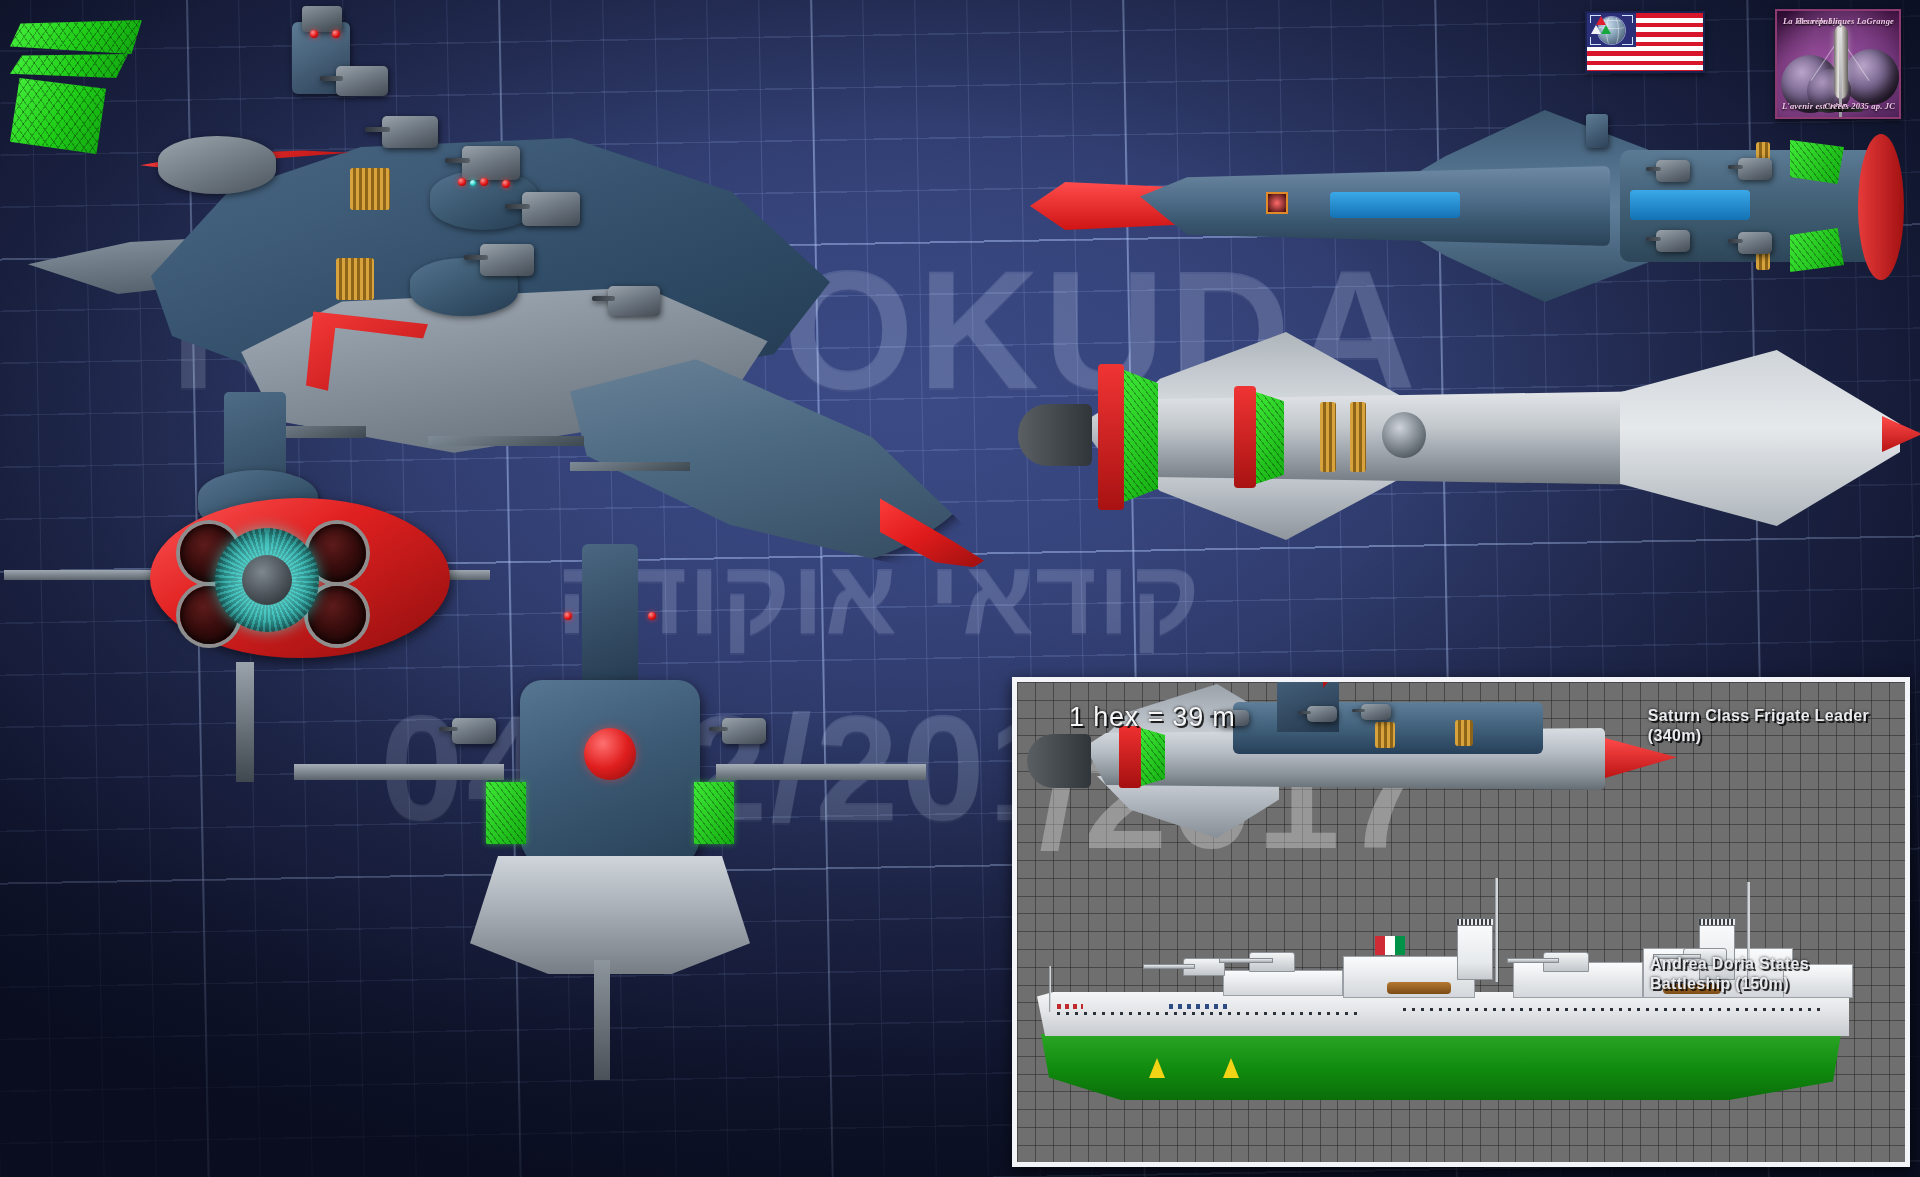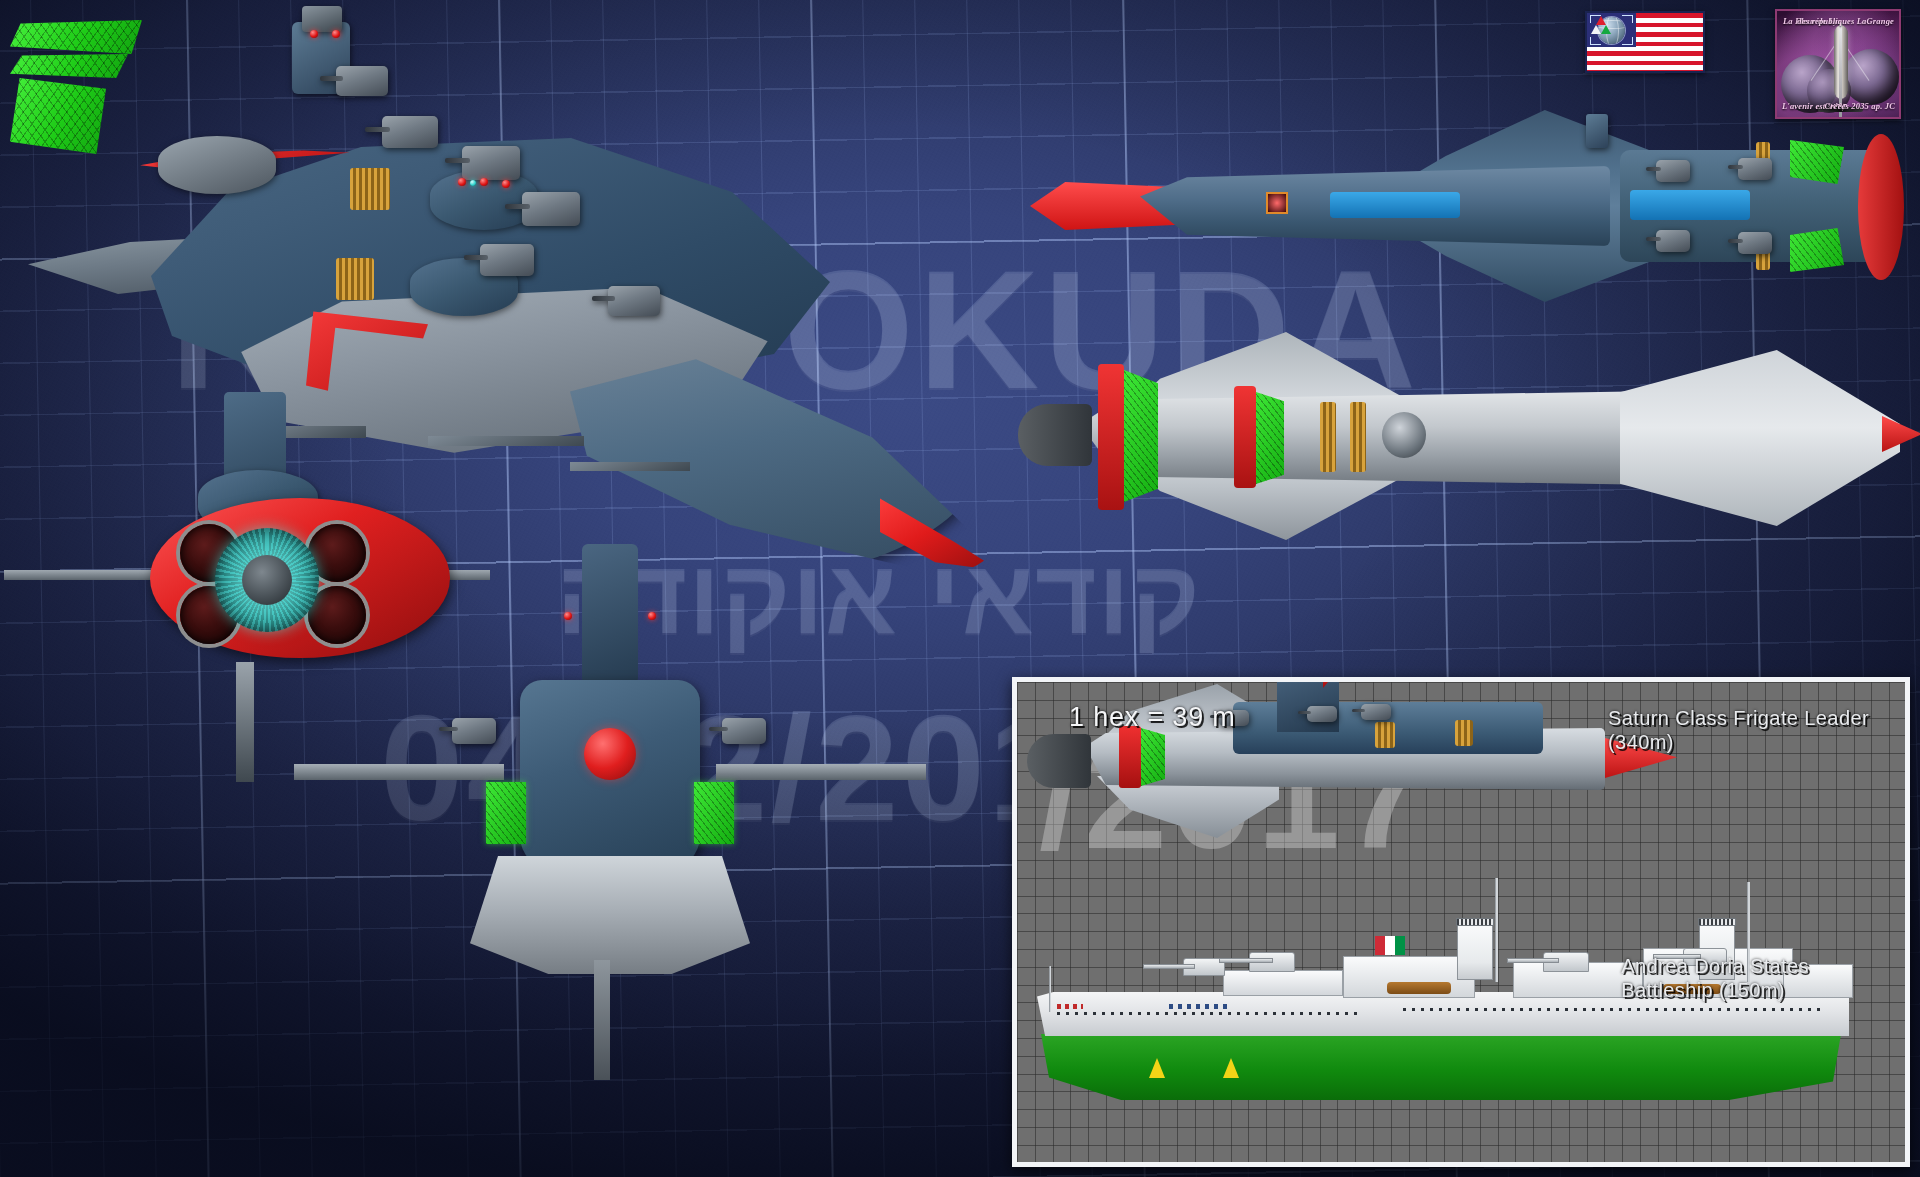--- a/index.html
+++ b/index.html
@@ -420,23 +420,24 @@
     letter-spacing:.02em; white-space:nowrap;
   }
   #inset-scale {
     position:absolute; left:52px; top:20px;
     font-size:27px; font-weight:400; color:#f5f6f8;
     letter-spacing:.03em;
     text-shadow:2px 2px 0 rgba(0,0,0,.8), 0 0 3px rgba(0,0,0,.9);
   }
   .inset-label {
     position:absolute; right:18px;
-    font-size:20px; line-height:1.22; color:#e9ebee; text-align:left;
+    font-size:16px; line-height:1.22; color:#e9ebee; text-align:left;
     text-shadow:2px 2px 0 rgba(0,0,0,.8), 0 0 3px rgba(0,0,0,.85);
     letter-spacing:.02em;
+    font-weight:bold;
   }
   #inset-label-ship { top:24px; right:36px; text-align:left; }
   #inset-label-bb   { top:272px; right:96px; text-align:left; }
 
   
   #inset-ship { position:absolute; left:6px; top:-6px; width:700px; height:190px; }
   .is-body {
     position:absolute; left:62px; top:52px; width:520px; height:62px;
     background:linear-gradient(to bottom,#d8dde2 0%,#b5bcc3 40%,#8b939b 74%,#646c74 100%);
     clip-path:polygon(0% 30%, 4% 8%, 100% 0%, 100% 100%, 4% 92%);

